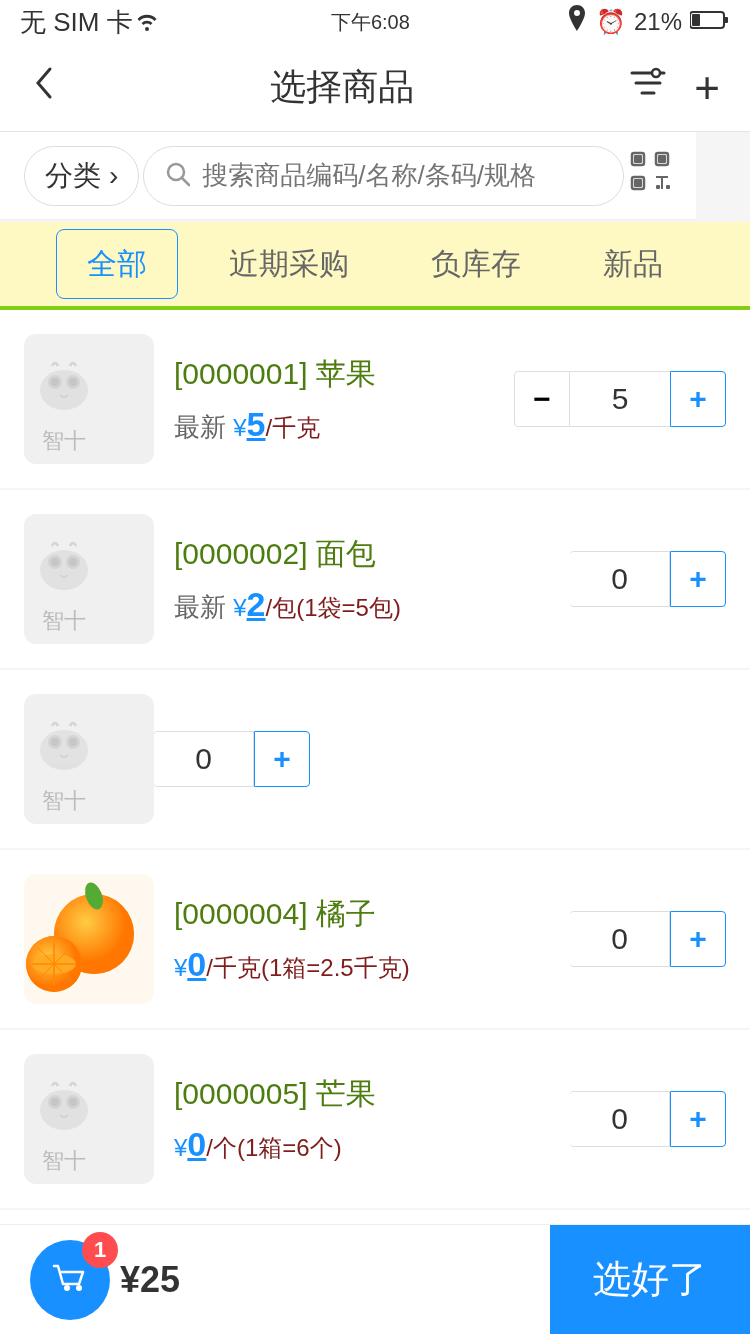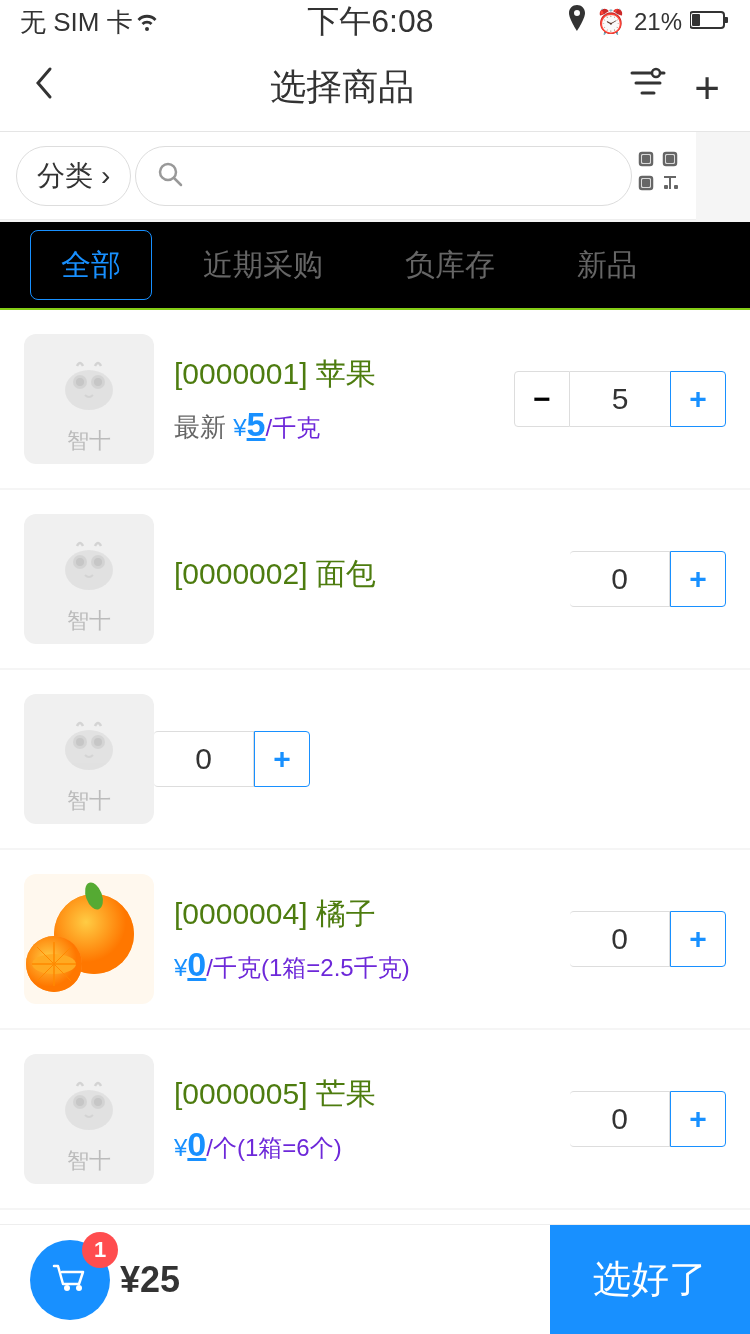--- a/index.html
+++ b/index.html
@@ -23,21 +23,21 @@
       padding: 0 20px;
       font-size: 28px;
     }
     .status-left {
       display: flex;
       align-items: center;
       font-size: 26px;
       color: #333;
     }
     .status-center {
-      font-size: 32px;
+      font-size: 20px;
       font-weight: 500;
       color: #333;
       margin-left: 14px;
     }
     .status-right {
       display: flex;
       align-items: center;
       gap: 8px;
       font-size: 24px;
       color: #333;
@@ -70,21 +70,21 @@
       cursor: pointer;
     }
 
     
     .filter-bar {
       width: 696px;
       height: 88px;
       background: #fff;
       display: flex;
       align-items: center;
-      padding: 0 16px;
+      padding: 0 24px;
       gap: 4px;
       border-bottom: 1px solid #eee;
     }
     .category-btn {
       display: flex;
       align-items: center;
       justify-content: center;
       border: 1px solid #ddd;
       border-radius: 30px;
       padding: 10px 20px;
@@ -114,27 +114,28 @@
     }
     .scan-icon {
       font-size: 36px;
       color: #666;
     }
 
     
     .tab-bar {
       width: 750px;
       height: 88px;
-      background: #000000;
+      background: #fef9c3;
       display: flex;
       align-items: center;
       padding: 0 30px;
       gap: 20px;
-      border-bottom: 2px solid #84cc16;
+      border-bottom: 4px solid #84cc16;
       margin-top: 2px;
+      justify-content: center;
     }
     .tab-item {
       height: 70px;
       display: flex;
       align-items: center;
       justify-content: center;
       padding: 0 30px;
       font-size: 30px;
       color: #666;
       border-radius: 8px;
@@ -159,21 +160,20 @@
       margin-bottom: 2px;
       min-height: 130px;
     }
     .product-img {
       width: 130px;
       height: 130px;
       background: #f0f0f0;
       border-radius: 12px;
       display: flex;
       align-items: center;
-      justify-content: center;
       flex-shrink: 0;
       overflow: hidden;
     }
     .product-img .owl-logo {
       font-size: 50px;
       color: #ccc;
       display: flex;
       flex-direction: column;
       align-items: center;
     }
@@ -205,21 +205,21 @@
       font-size: 26px;
       color: #666;
     }
     .price-highlight {
       color: #1890ff;
       font-size: 34px;
       font-weight: bold;
       text-decoration: underline;
     }
     .price-unit {
-      color: #6d28d9;
+      color: #7f1d1d;
       font-size: 24px;
     }
     .price-yuan {
       color: #1890ff;
       font-size: 24px;
     }
 
     
     .qty-control {
       display: flex;
@@ -400,20 +400,21 @@
     <span>分类</span>
     <span style="margin-left:8px;">›</span>
   </div>
   <div class="search-box">
     <span>
       <svg width="28" height="28" viewBox="0 0 28 28">
           <circle cx="12" cy="12" r="8" fill="none" stroke="#999" stroke-width="2.5"></circle>
           <line x1="18" y1="18" x2="25" y2="25" stroke="#999" stroke-width="2.5" stroke-linecap="round"></line>
         </svg>
     </span>
+    <input type="text" placeholder="搜索商品编码/名称/条码/规格" style="">
   </div>
   <span class="scan-icon">
     <svg width="44" height="44" viewBox="0 0 44 44">
       <rect x="4" y="4" width="12" height="12" rx="2" fill="none" stroke="#666" stroke-width="2.5"></rect>
       <rect x="28" y="4" width="12" height="12" rx="2" fill="none" stroke="#666" stroke-width="2.5"></rect>
       <rect x="4" y="28" width="12" height="12" rx="2" fill="none" stroke="#666" stroke-width="2.5"></rect>
       <rect x="6" y="6" width="8" height="8" rx="1" fill="#666"></rect>
       <rect x="30" y="6" width="8" height="8" rx="1" fill="#666"></rect>
       <rect x="6" y="30" width="8" height="8" rx="1" fill="#666"></rect>
       <line x1="28" y1="28" x2="40" y2="28" stroke="#666" stroke-width="2"></line>
@@ -490,20 +491,24 @@
           <path d="M28 24 Q31 18 34 24" stroke="#aaa" fill="none" stroke-width="2.5"></path>
           <path d="M46 24 Q49 18 52 24" stroke="#aaa" fill="none" stroke-width="2.5"></path>
         </svg>
         <span class="owl-text">智十</span>
       </div>
     </div>
     <div class="product-info">
       <div class="product-name">
         <span>[0000002]</span> <span>面包</span>
       </div>
+      <div class="product-price">
+        <span>最新</span>
+        <span class="price-yuan">¥</span><span class="price-highlight">2</span><span class="price-unit">/包(1袋=5包)</span>
+      </div>
     </div>
     <div class="qty-control">
       <input class="qty-input" type="text" value="0" style="border-radius: 4px 0px 0px 4px; border-right: 1px solid rgb(221, 221, 221);">
       <button class="qty-btn plus">
         <span class="qty-btn-icon">+</span>
       </button>
     </div>
   </div>
 
   <div class="product-item">

